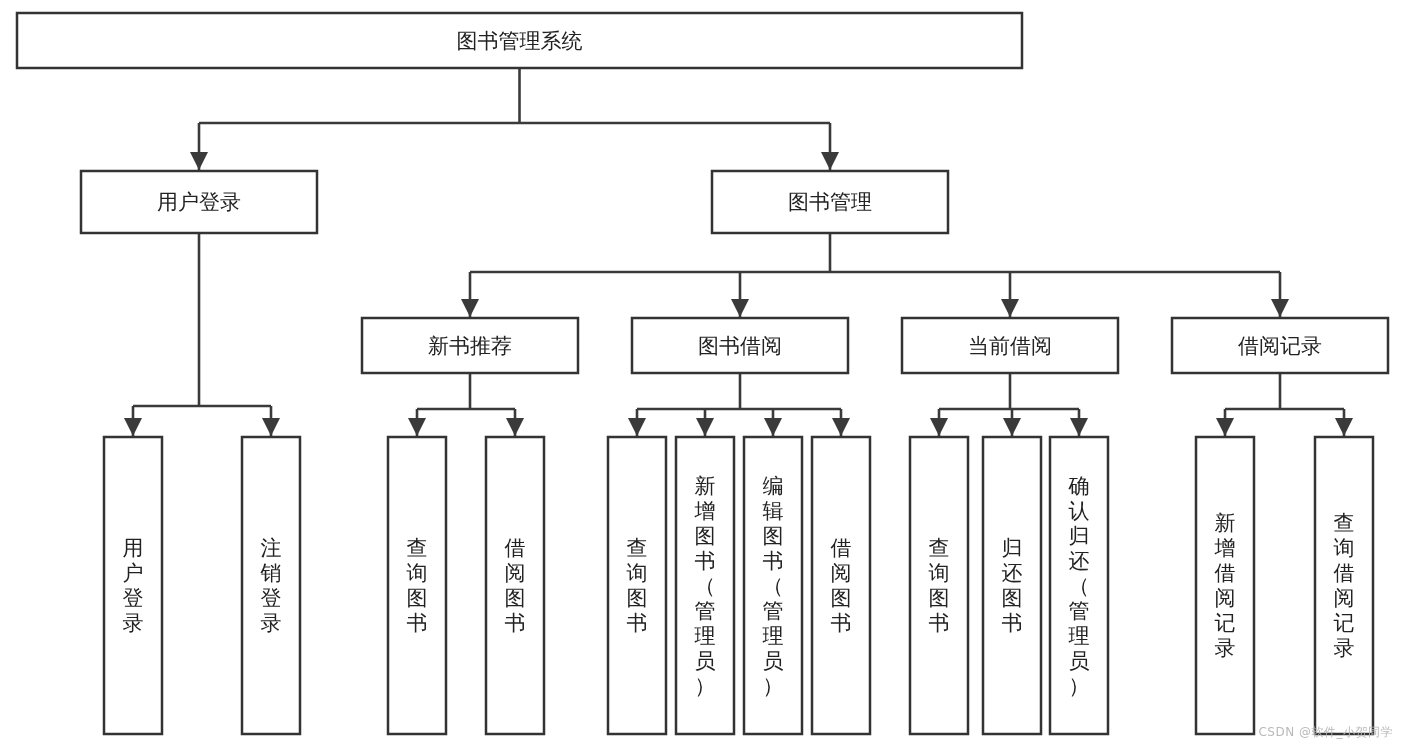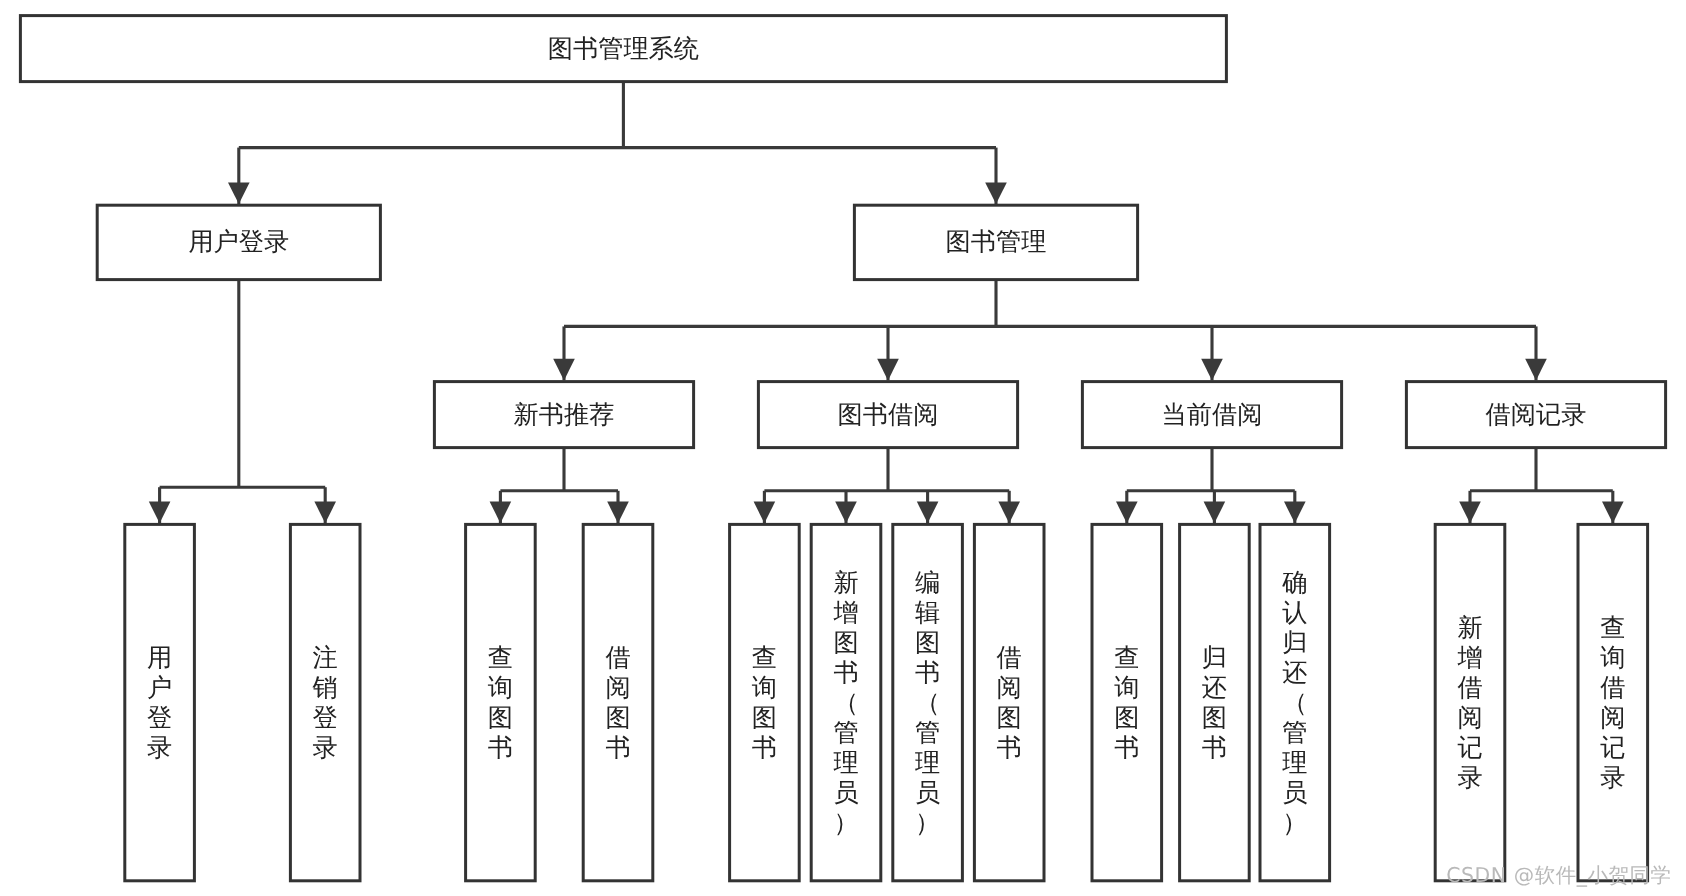--- a/index.html
+++ b/index.html
@@ -49,21 +49,21 @@
     fill: #222222;
     font-family: "DejaVu Sans", "Liberation Sans", sans-serif;
     font-size: 21px;
     text-anchor: middle;
   }
   .watermark-text {
     position: absolute;
     right: 12px;
     bottom: 6px;
     font-family: "DejaVu Sans", "Liberation Sans", sans-serif;
-    font-size: 17px;
+    font-size: 12px;
     color: #b9b9b9;
     white-space: nowrap;
     letter-spacing: 0.5px;
     pointer-events: none;
   }
 </style>
 </head>
 <body>
 
 <div id="diagram-root">

